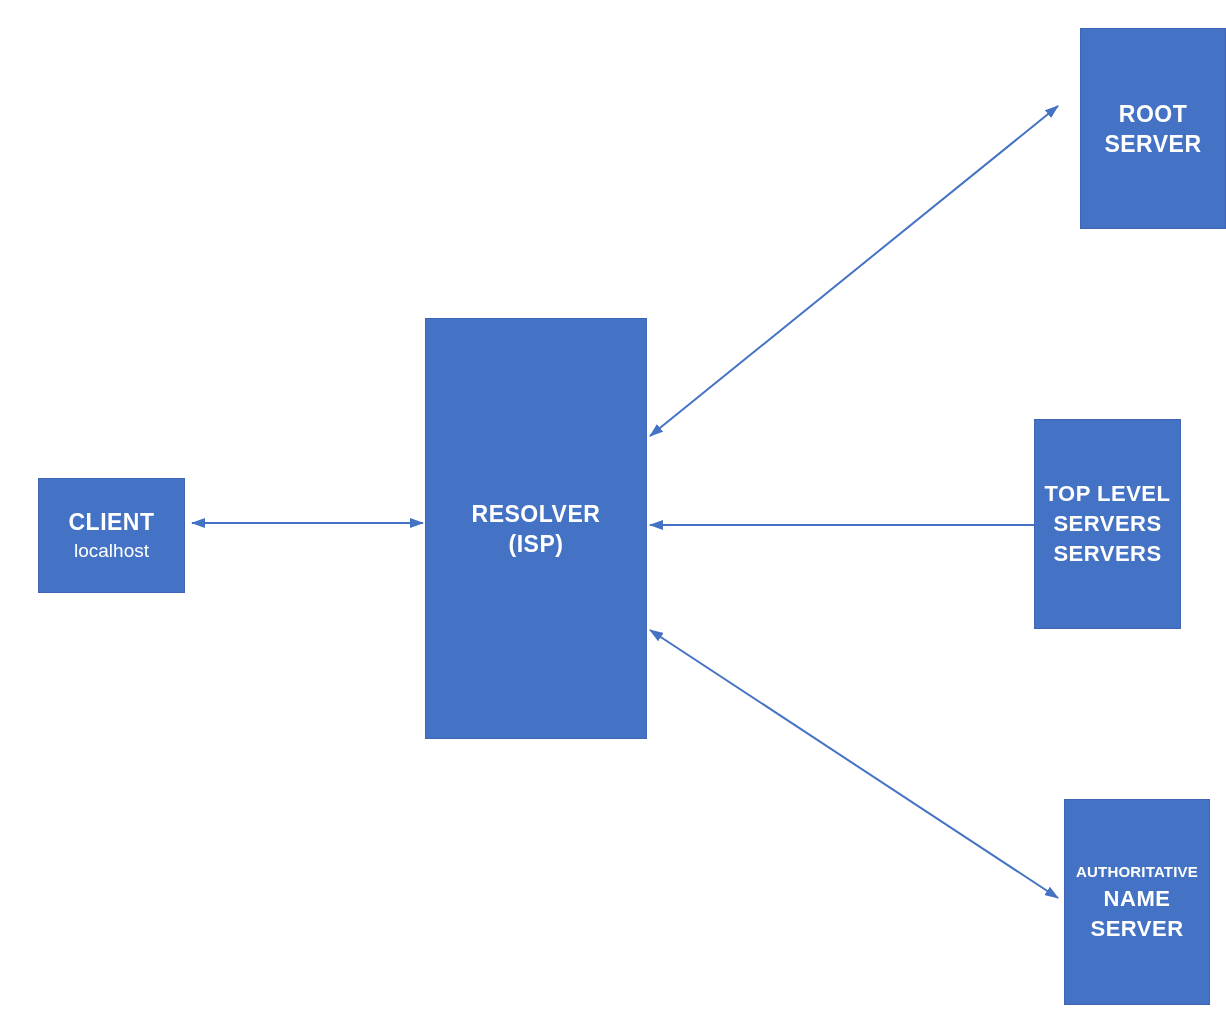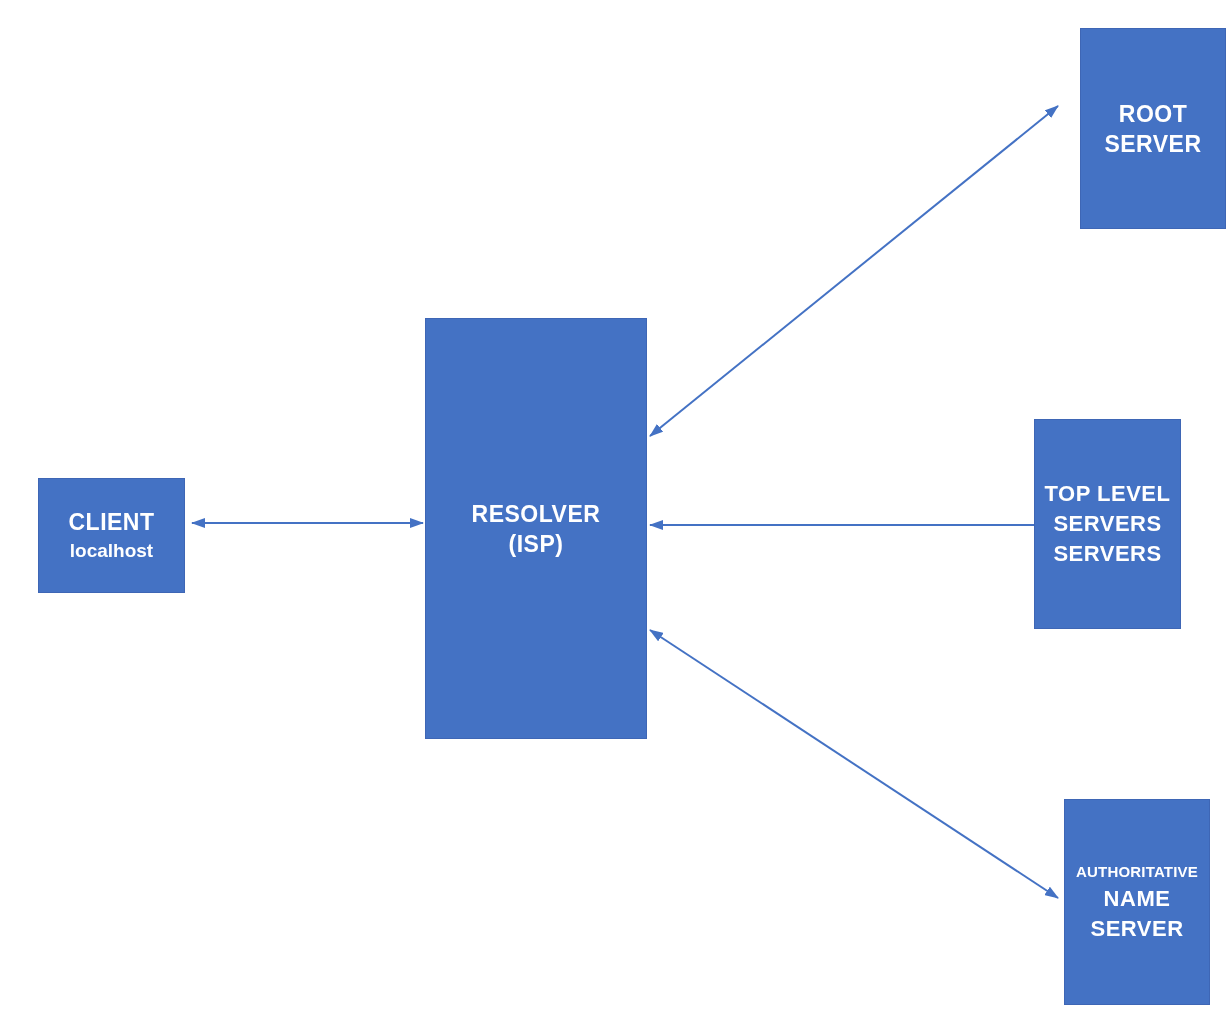--- a/index.html
+++ b/index.html
@@ -45,21 +45,21 @@
     justify-content: center;
     text-align: center;
   }
   .node-title {
     font-weight: bold;
     font-size: 23px;
     line-height: 30px;
     letter-spacing: 0.5px;
   }
   .node-subtitle {
-    font-weight: bold;
+    font-weight: normal;
     font-size: 19px;
     line-height: 28px;
   }
   .node-small-title {
     font-weight: bold;
     font-size: 15px;
     line-height: 24px;
     letter-spacing: 0.2px;
   }
   .node-client    { left: 38px;   top: 478px; width: 147px; height: 115px; }

